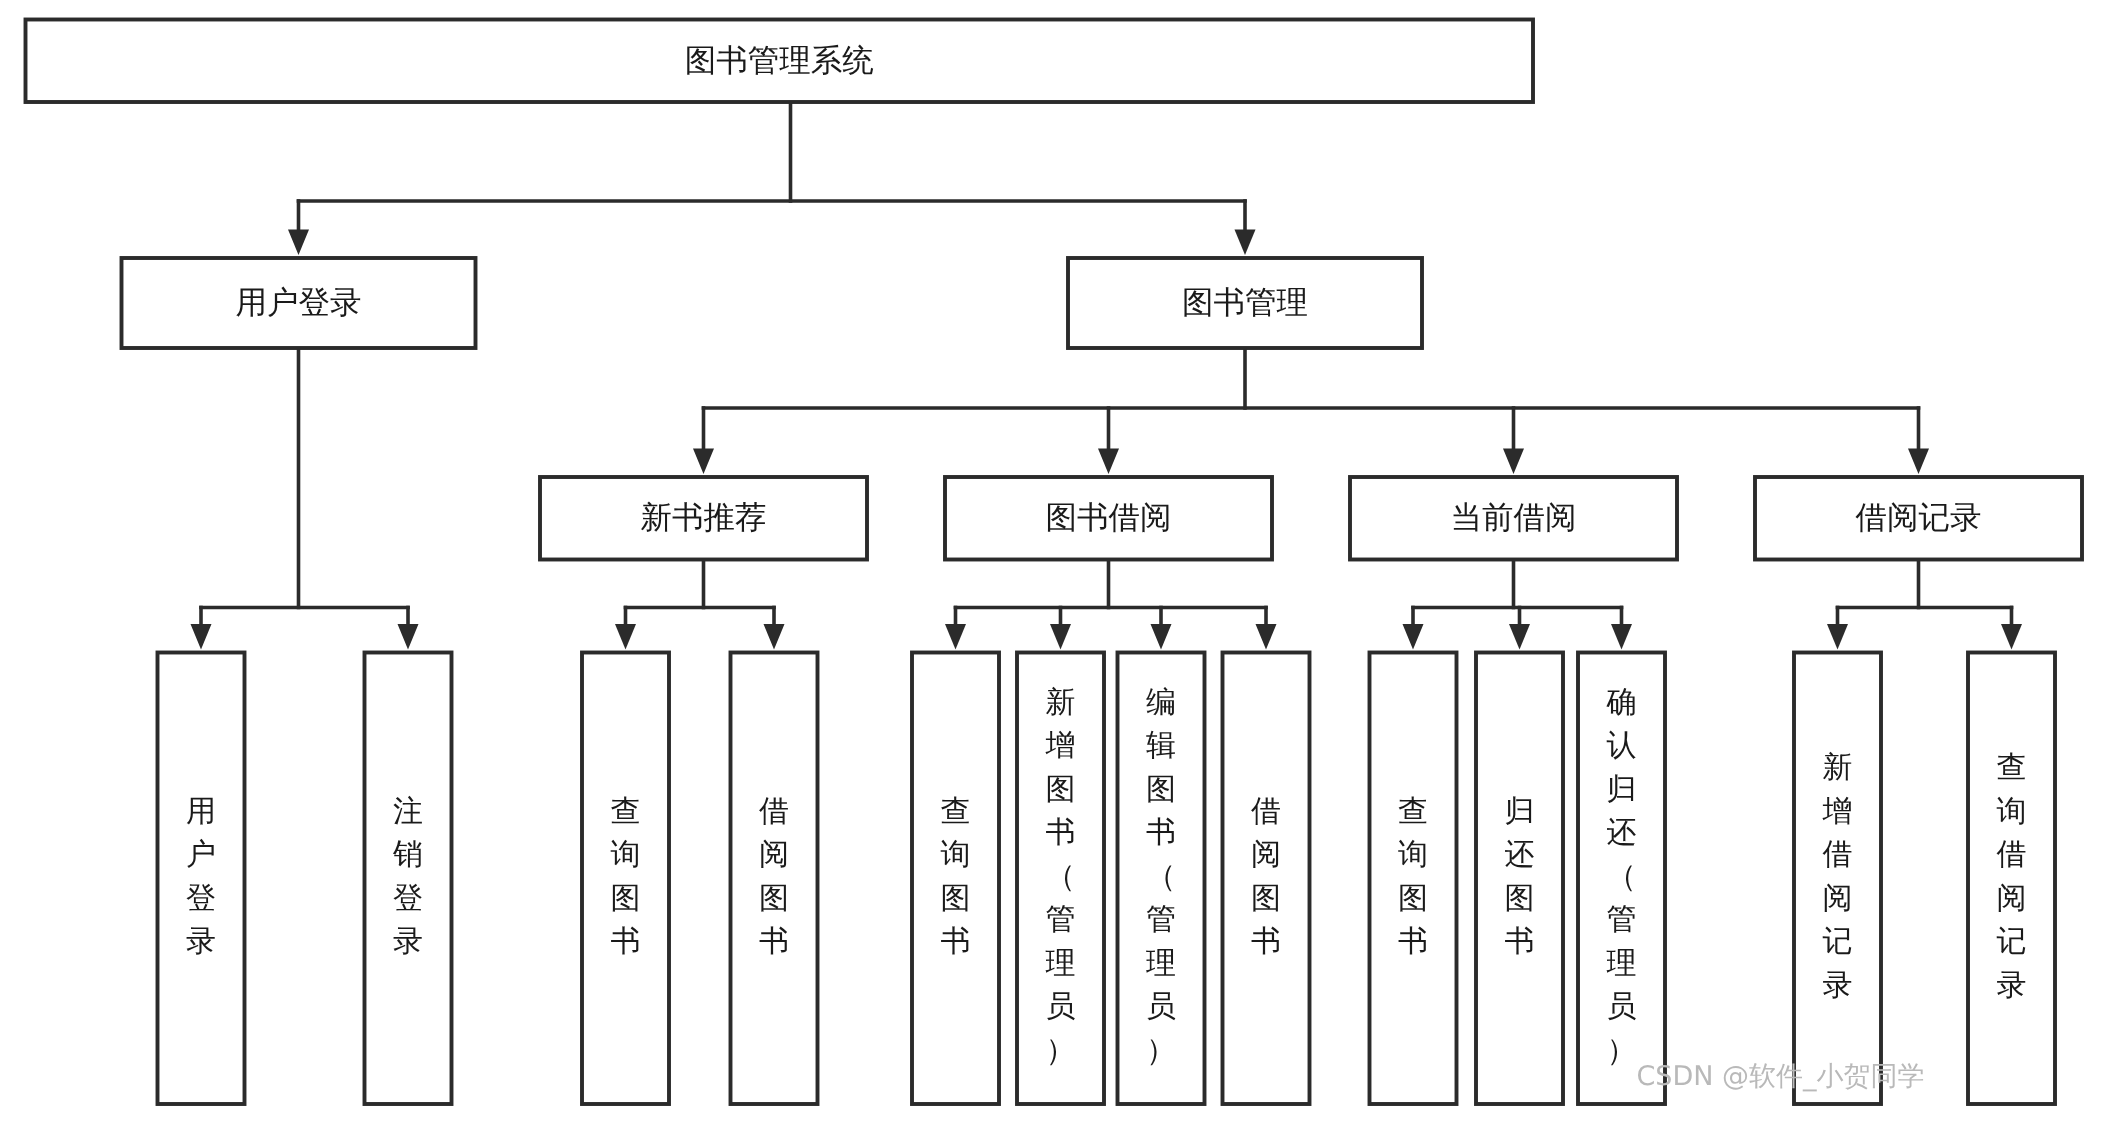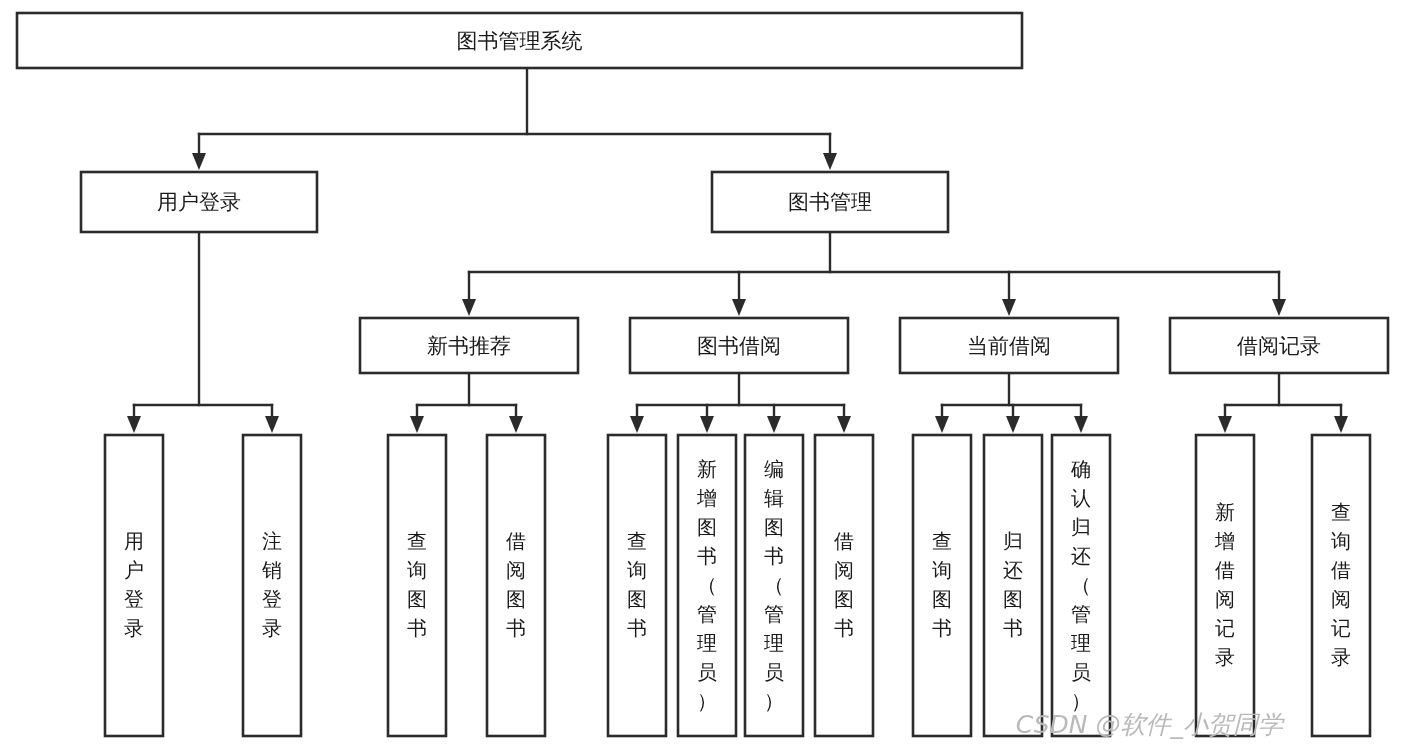--- a/index.html
+++ b/index.html
@@ -50,27 +50,26 @@
     text-anchor: middle;
     dominant-baseline: middle;
   }
   .node-label.vertical {
     font-size: 20px;
     letter-spacing: 0px;
   }
   .watermark {
     position: absolute;
     right: 10px;
-    bottom: 6px;
+    bottom: 18px;
     color: #b9b9b9;
-    font-size: 25px;
+    font-size: 18px;
     font-family: "DejaVu Sans", "Liberation Sans", sans-serif;
     white-space: nowrap;
     user-select: none;
-    font-style: italic;
   }
 </style>
 </head>
 <body>
 
 <div id="diagram-root">
   <svg class="diagram-canvas" viewBox="0 0 1405 747">
     <g id="connector-layer">
         <line x1="527" y1="68" x2="527" y2="134" class="connector"></line>
         <line x1="199" y1="134" x2="830" y2="134" class="connector"></line>

